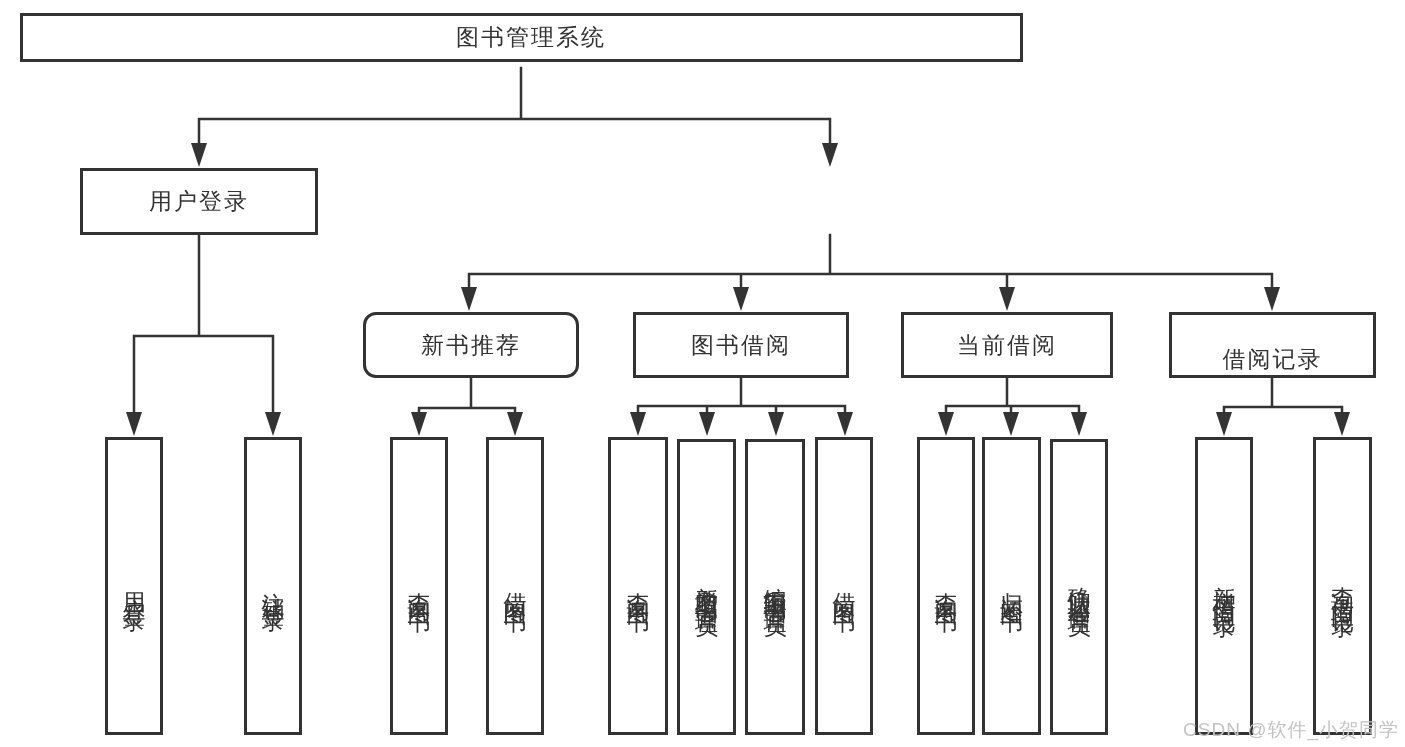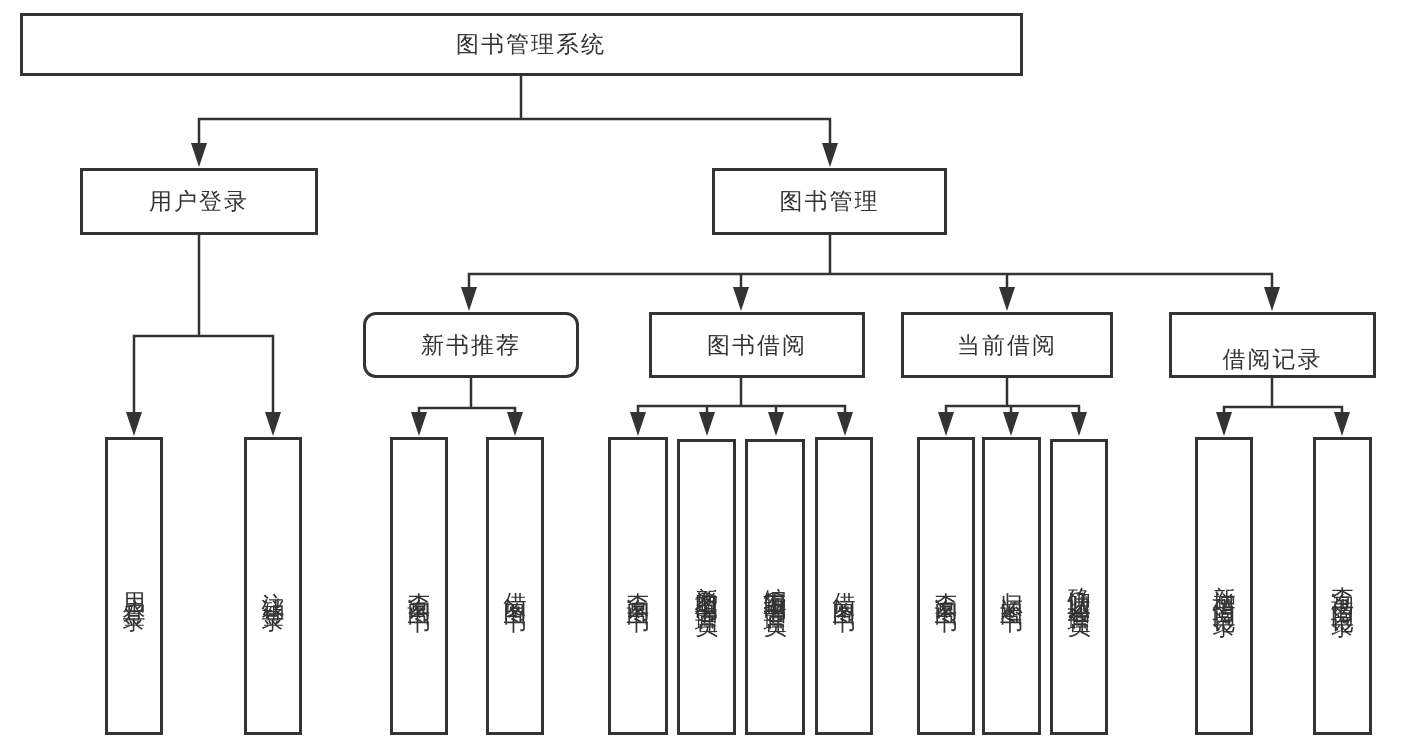--- a/index.html
+++ b/index.html
@@ -102,35 +102,32 @@
       <polygon points="768,412 784,412 776,436"></polygon>
       <polygon points="837,412 853,412 845,436"></polygon>
       <polygon points="938,412 954,412 946,436"></polygon>
       <polygon points="1003,412 1019,412 1011,436"></polygon>
       <polygon points="1071,412 1087,412 1079,436"></polygon>
       <polygon points="1216,412 1232,412 1224,436"></polygon>
       <polygon points="1334,412 1350,412 1342,436"></polygon>
     </g>
   </svg>
 
-  <div class="box h" style="left:20px; top:13px; width:1003px; height:63px;padding-left:19px;">
+  <div class="box h" style="left:20px; top:13px; width:1003px; height:49px;padding-left:19px;">
     <span>图书管理系统</span>
   </div>
 
   <div class="box h" style="left:80px; top:168px; width:238px; height:67px;">
     <span>用户登录</span>
   </div>
-  <div class="box h" style="left:712px; top:168px; width:235px; height:67px;">
-    <span>图书管理</span>
-  </div>
 
   <div class="box h" style="left:363px; top:312px; width:216px; height:66px;border-radius:13px;">
     <span>新书推荐</span>
   </div>
-  <div class="box h" style="left:633px; top:312px; width:216px; height:66px;margin-left:16px;">
+  <div class="box h" style="left:633px; top:312px; width:216px; height:66px;">
     <span>图书借阅</span>
   </div>
   <div class="box h" style="left:901px; top:312px; width:212px; height:66px;">
     <span>当前借阅</span>
   </div>
   <div class="box h" style="left:1169px; top:312px; width:207px; height:66px;align-items:flex-end;">
     <span>借阅记录</span>
   </div>
 
   <div class="box v" style="left:105px; top:437px; width:58px; height:298px;">
@@ -166,14 +163,15 @@
   <div class="box v long" style="left:1050px; top:439px; width:58px; height:296px;">
     <span>确认归还（管理员）</span>
   </div>
   <div class="box v" style="left:1195px; top:437px; width:58px; height:298px;">
     <span>新增借阅记录</span>
   </div>
   <div class="box v" style="left:1313px; top:437px; width:59px; height:298px;">
     <span>查询借阅记录</span>
   </div>
 
+  <div id="watermark">CSDN @软件_小贺同学</div>
 
 </div>
 
 </body></html>

